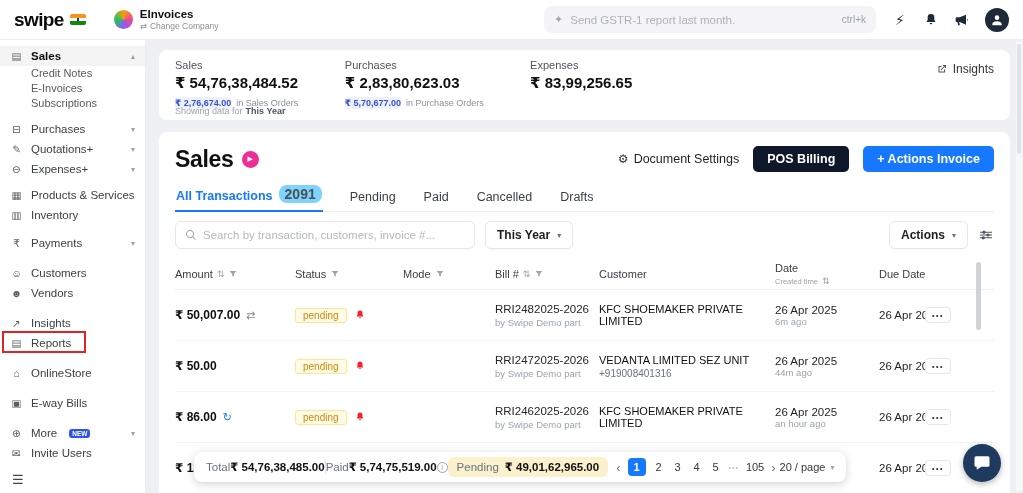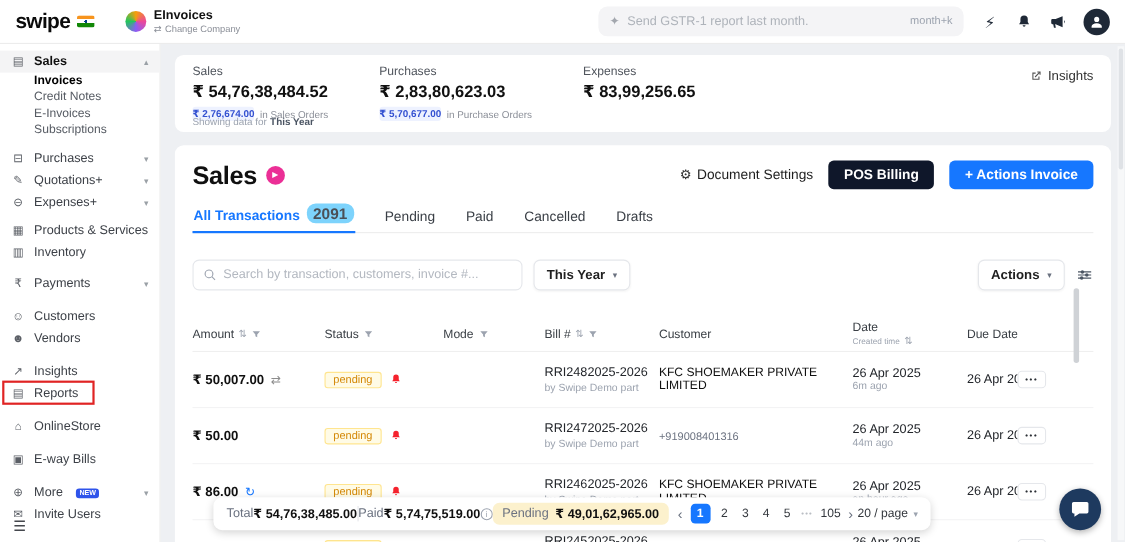--- a/index.html
+++ b/index.html
@@ -65,21 +65,21 @@
   .doc-settings .gear{font-size:12px;color:#333}
   .btn{border:none;border-radius:5px;color:#fff;font-size:12.5px;font-weight:600;padding:6px 14px;cursor:pointer;font-family:inherit}
   .btn-pos{background:#0f172a}
   .btn-create{background:#1677ff}
 
   .tabs{display:flex;gap:26px;border-bottom:1px solid #ededed;margin-top:6px}
   .tab{font-size:12.5px;color:#3a3f46;padding:5px 1px 7px;cursor:pointer;display:flex;align-items:flex-end}
   .tab.active{color:#1677ff;font-weight:700;border-bottom:2px solid #1677ff;margin-bottom:-1px}
   .tab-count{background:#7dd3fc;color:#4b4f56;font-size:14px;font-weight:700;border-radius:8px;padding:1px 6px;margin-left:6px}
 
-  .filter-row{display:flex;align-items:center;gap:10px;margin:24px 0}
+  .filter-row{display:flex;align-items:center;gap:10px;margin:9px 0}
   .search-box{width:300px;height:28px;border:1px solid #e5e7eb;border-radius:6px;background:#fff;display:flex;align-items:center;gap:6px;padding:0 9px}
   .search-box .sic{width:12px;height:12px;color:#9ca3af;flex:none}
   .search-box input{flex:1;border:none;outline:none;font-size:11.5px;color:#333;font-family:inherit}
   .search-box input::placeholder{color:#b3b8c0}
   .pill-btn{height:28px;border:1px solid #e5e7eb;border-radius:6px;background:#fff;display:flex;align-items:center;gap:7px;padding:0 11px;font-size:12px;font-weight:600;color:#1f1f1f;cursor:pointer;box-shadow:0 1px 2px rgba(0,0,0,.04)}
   .pill-btn .chev{font-size:8px;color:#6b7280}
   .actions-btn{margin-left:auto}
   .cols-icon{width:16px;height:16px;color:#4b5563;cursor:pointer}
 
   .thead,.trow{display:grid;grid-template-columns:120px 108px 92px 104px 176px 104px 46px 34px;align-items:center}
@@ -175,21 +175,21 @@
         <div class="company-name">EInvoices</div>
         <div class="company-change">
           <span>⇄</span>
           <span>Change Company</span>
         </div>
       </div>
     </div>
     <div class="header-search">
       <span class="sparkle">✦</span>
       <input placeholder="Send GSTR-1 report last month." style="">
-      <span class="shortcut">month+k</span>
+      <span class="shortcut">ctrl+k</span>
     </div>
     <div class="header-icons">
       <span class="hicon zap">⚡</span>
       <svg class="hicon">
           <use href="#sym-bell"></use>
         </svg>
       <svg class="hicon">
           <use href="#sym-megaphone"></use>
         </svg>
       <span class="avatar">
@@ -199,21 +199,20 @@
         </span>
     </div>
   </header>
 
   <aside class="sidebar">
     <div class="sb-item active">
       <span class="glyph">▤</span>
       <span class="lbl">Sales</span>
       <span class="chev">▴</span>
     </div>
-    <div class="sb-sub current">Invoices</div>
     <div class="sb-sub">Credit Notes</div>
     <div class="sb-sub">E-Invoices</div>
     <div class="sb-sub">Subscriptions</div>
 
     <div class="sb-item mt8">
       <span class="glyph">⊟</span>
       <span class="lbl">Purchases</span>
       <span class="chev">▾</span>
     </div>
     <div class="sb-item">
@@ -453,20 +452,21 @@
             <svg class="bell-sm">
                 <use href="#sym-bell"></use>
               </svg>
           </div>
           <div></div>
           <div>
             <div class="bill-main">RRI2472025-2026</div>
             <div class="bill-sub">by Swipe Demo part</div>
           </div>
           <div>
+            <div class="cust-main">VEDANTA LIMITED SEZ UNIT</div>
             <div class="cust-sub">+919008401316</div>
           </div>
           <div>
             <div class="date-main">26 Apr 2025</div>
             <div class="date-sub">44m ago</div>
           </div>
           <div class="due-cell">26 Apr 2025</div>
           <div class="row-menu">•••</div>
         </div>
 

